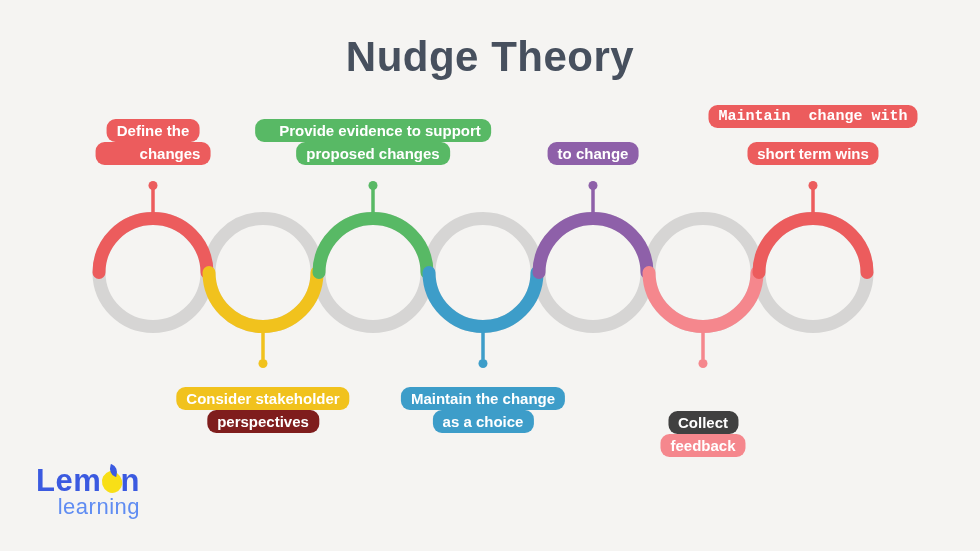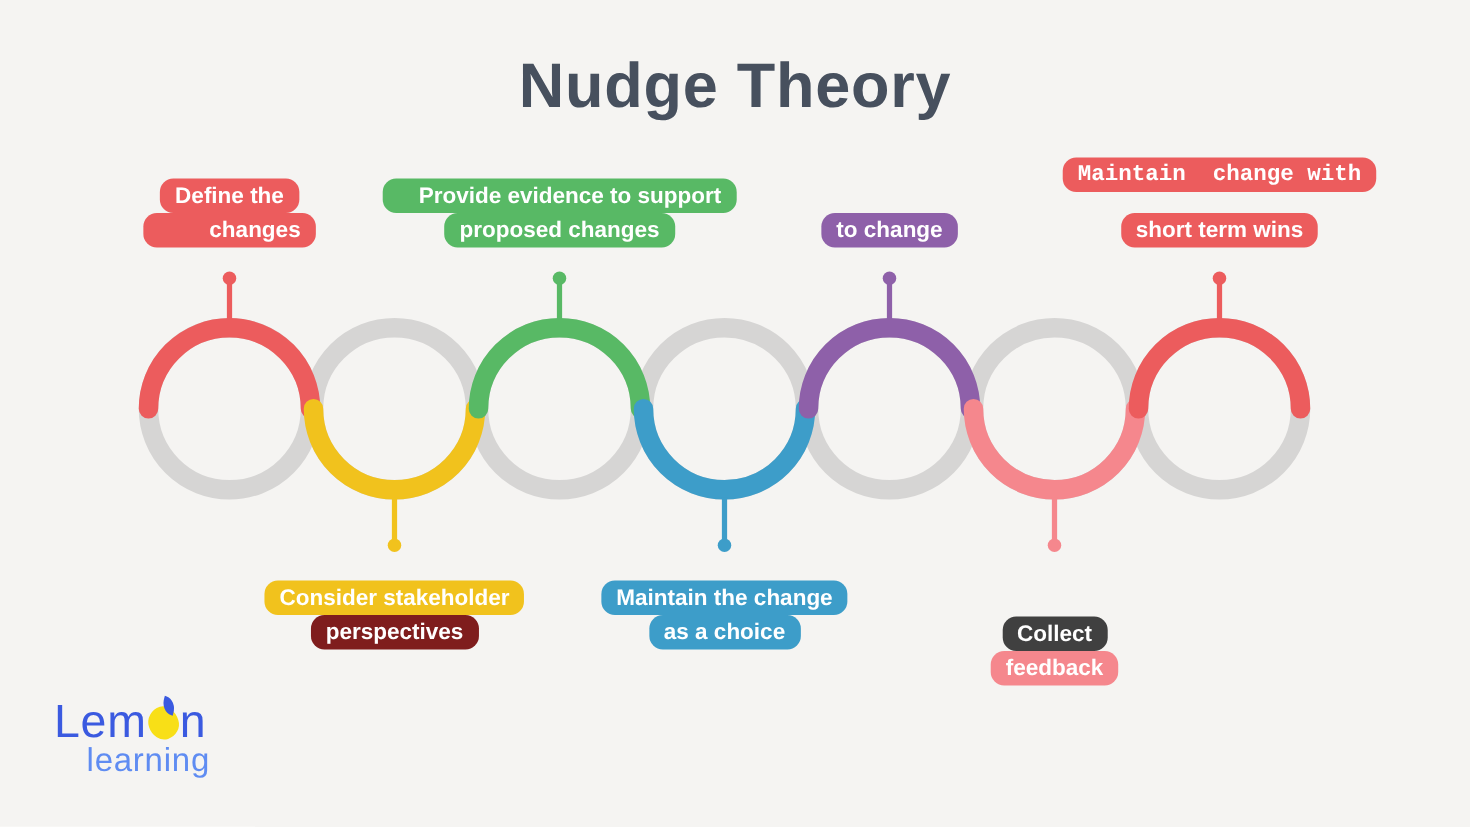--- a/index.html
+++ b/index.html
@@ -48,21 +48,21 @@
     position: absolute;
     left: 36px;
     top: 464px;
     width: 104px;
   }
   .logo-row1 {
     display: flex;
     align-items: flex-end;
     font-size: 31px;
     line-height: 33px;
-    font-weight: normal;
+    font-weight: bold;
     color: var(--brand-color, #3b5ae0);
     letter-spacing: 0.5px;
   }
   .lemon {
     position: relative;
     display: inline-block;
     width: 20px;
     height: 23px;
     margin: 0 1px 4px 1px;
   }

